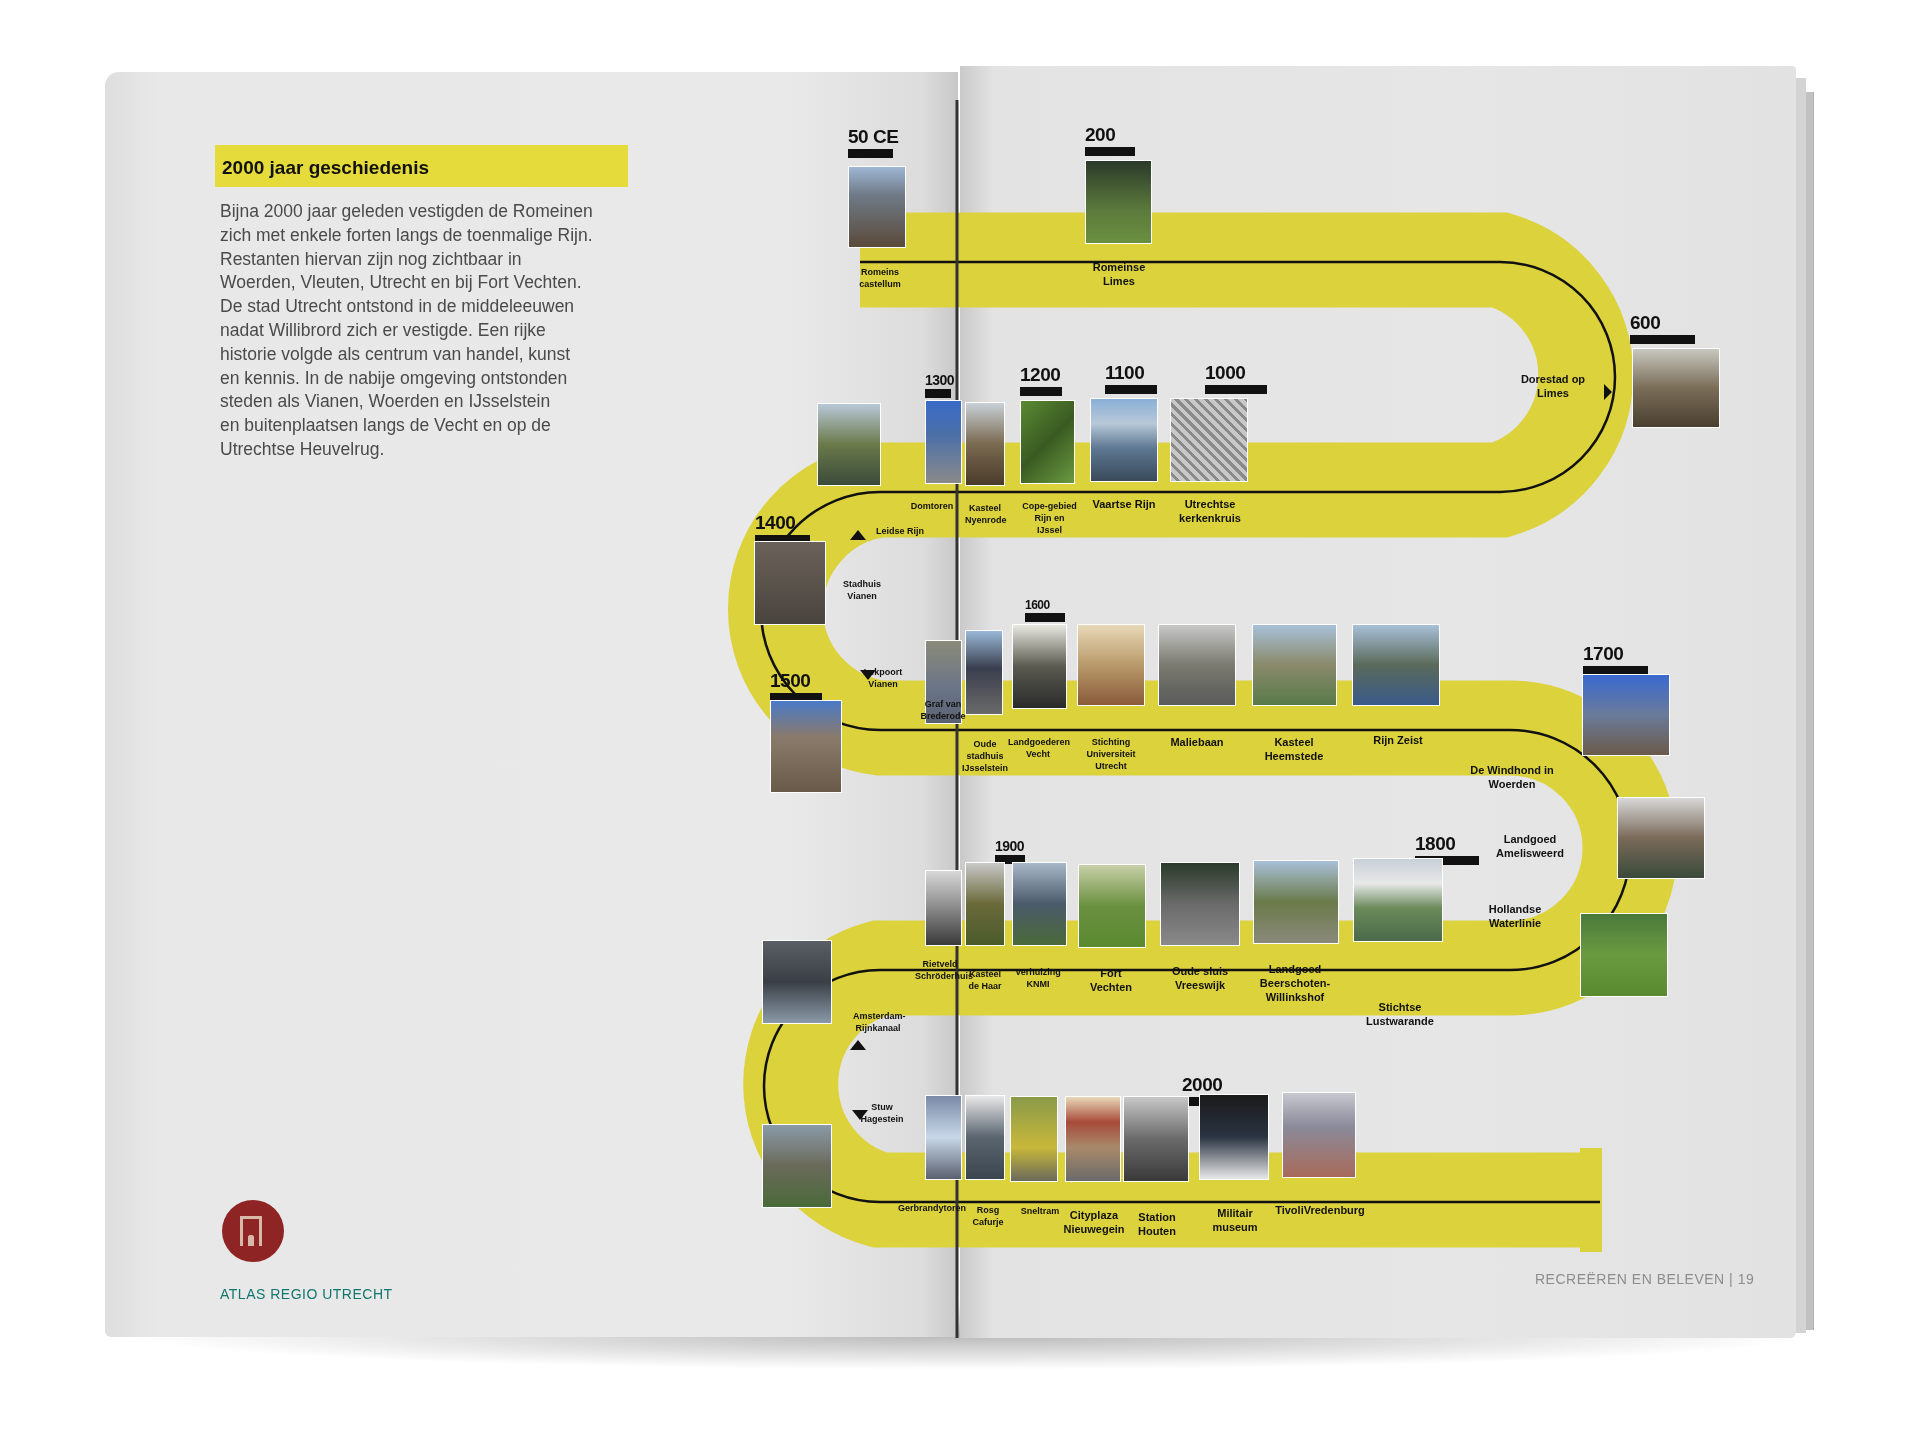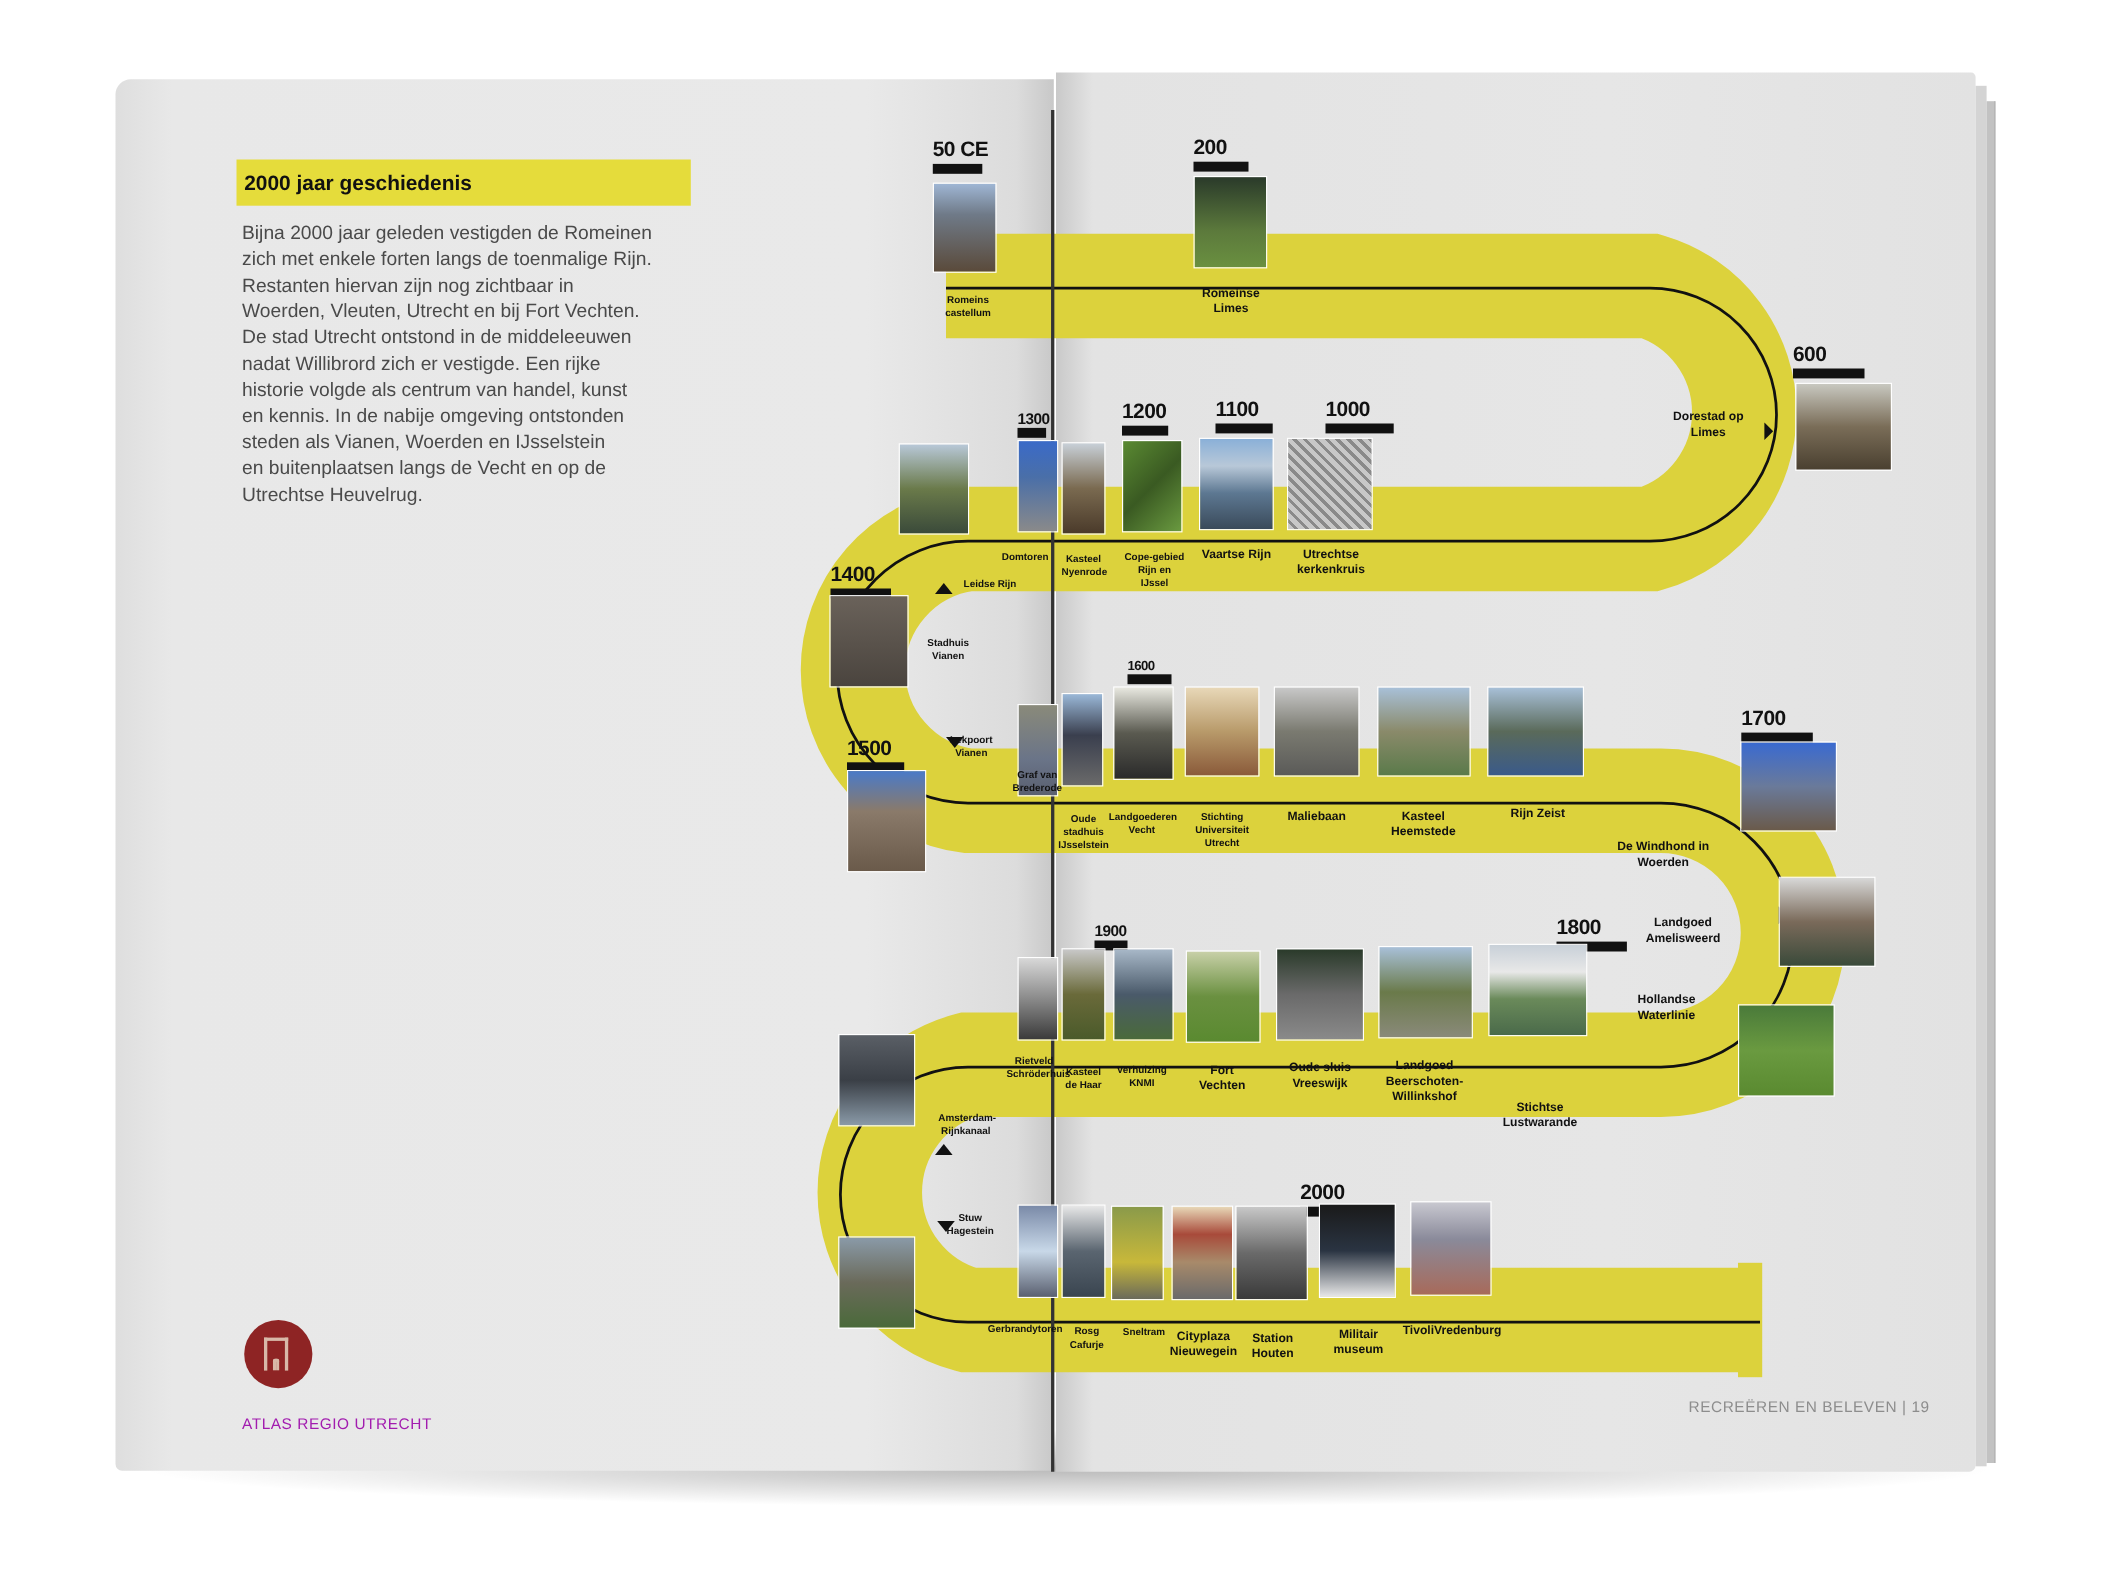--- a/index.html
+++ b/index.html
@@ -20,21 +20,21 @@
   .edge2 { position: absolute; left: 1806px; top: 92px; width: 8px; height: 1238px; background: #c2c2c2; border-right: 1px solid #b0b0b0; }
 
   .heading-box { position: absolute; left: 215px; top: 145px; width: 413px; height: 42px; background: #e5dc3b; }
   .heading { position: absolute; left: 222px; top: 157px; font-size: 19px; font-weight: bold; color: #111; }
   .body-text { position: absolute; left: 220px; top: 200px; width: 420px; font-size: 17.5px; line-height: 23.8px; color: #4a4a4a; }
   .body-text div { white-space: nowrap; }
 
   .logo { position: absolute; left: 222px; top: 1200px; width: 62px; height: 62px; border-radius: 50%; background: #8e2424; }
   .logo-tower { position: absolute; left: 18px; top: 16px; width: 22px; height: 30px; border: 3px solid #d8b8a8; border-bottom: none; }
   .logo-door { position: absolute; left: 5px; top: 16px; width: 6px; height: 11px; border: 3px solid #d8b8a8; border-bottom: none; border-radius: 4px 4px 0 0; }
-  .footer-left { position: absolute; left: 220px; top: 1286px; font-size: 14px; color: #a21caf; letter-spacing: 0.5px; }
+  .footer-left { position: absolute; left: 220px; top: 1286px; font-size: 14px; color: #0f766e; letter-spacing: 0.5px; }
   .footer-right { position: absolute; left: 1535px; top: 1271px; font-size: 14px; color: #8d8d8d; letter-spacing: 0.5px; }
 
   svg.route { position: absolute; left: 0; top: 0; }
 
   .yr { position: absolute; font-weight: bold; font-size: 19px; color: #111; letter-spacing: -0.5px; }
   .yr .bar { display: block; height: 9px; background: #111; margin-top: 1px; }
   .ph { position: absolute; border: 1px solid #fff; }
   .lbl { position: absolute; font-size: 11px; font-weight: bold; color: #111; text-align: center; line-height: 14px; width: 100px; margin-left: -50px; }
   .lbl.sm { font-size: 9px; line-height: 12px; width: 60px; margin-left: -30px; }
 </style>

